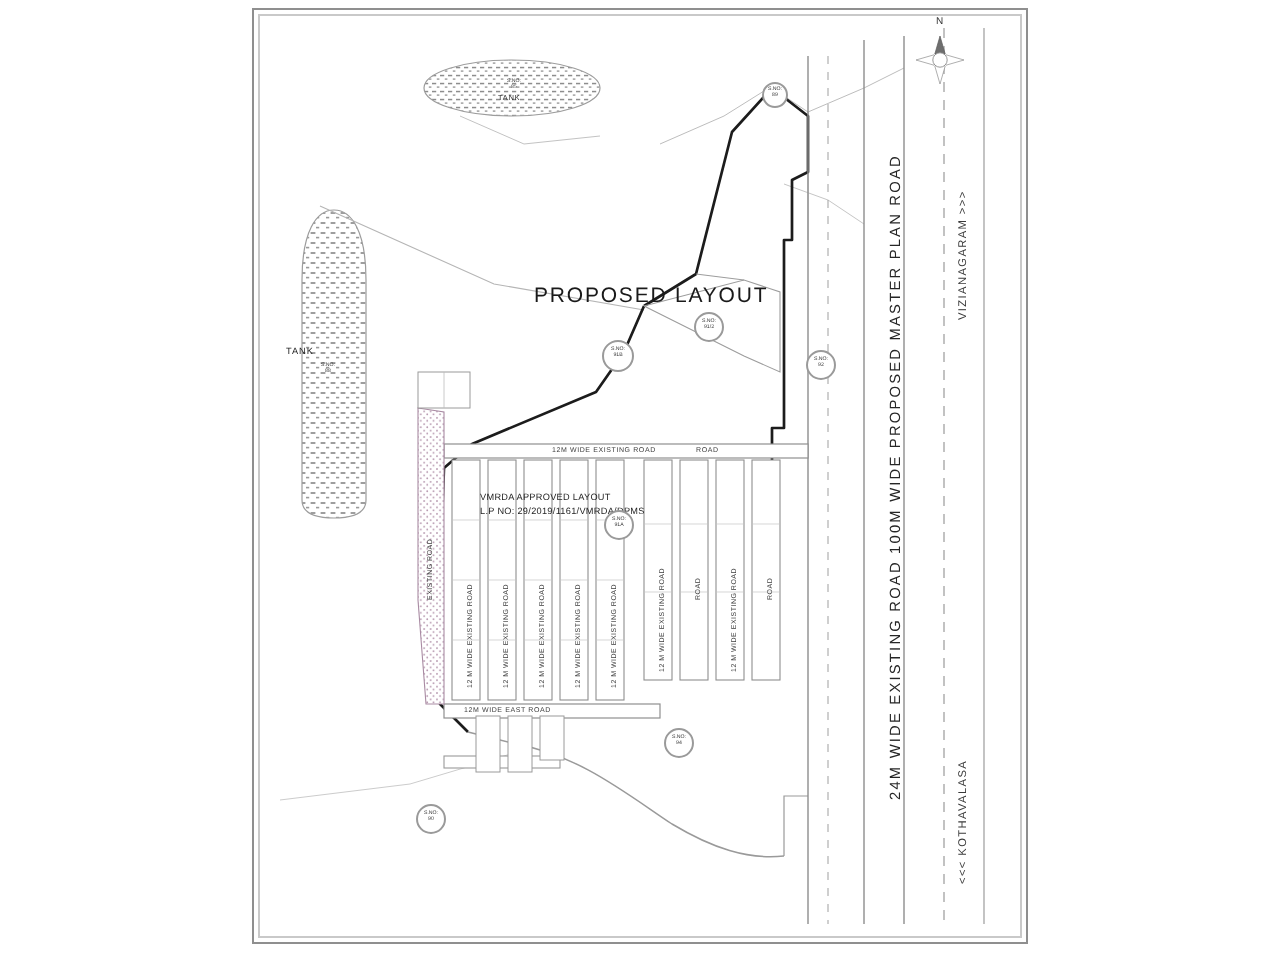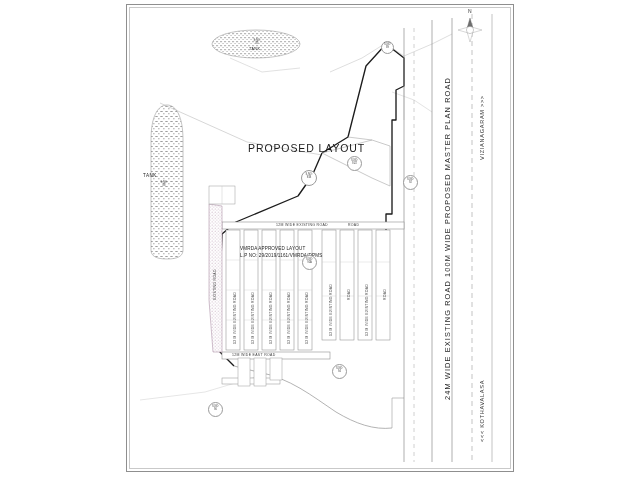--- a/index.html
+++ b/index.html
@@ -258,21 +258,21 @@
 
     <g transform="translate(470,30)">
       <path d="M 0,-12 L 2.6,-3 L 0,-1.6 L -2.6,-3 Z" fill="#6e6e6e" stroke="#5a5a5a" stroke-width="0.35"></path>
       <path d="M 0,12 L 2.6,3 L 0,1.6 L -2.6,3 Z" fill="#ffffff" stroke="#8d8d8d" stroke-width="0.35"></path>
       <path d="M -12,0 L -3,2.6 L -1.6,0 L -3,-2.6 Z" fill="#ffffff" stroke="#8d8d8d" stroke-width="0.35"></path>
       <path d="M 12,0 L 3,2.6 L 1.6,0 L 3,-2.6 Z" fill="#ffffff" stroke="#8d8d8d" stroke-width="0.35"></path>
       <circle cx="0" cy="0" r="3.6" fill="#ffffff" stroke="#8d8d8d" stroke-width="0.45"></circle>
     </g>
   </svg>
 
-  <div class="txt title-main" style="left:248px; top:143px;">PROPOSED LAYOUT</div>
+  <div class="txt title-main" style="left:267px; top:143px;">PROPOSED LAYOUT</div>
 
   <div class="txt approve-line" style="left:240px; top:247px;">VMRDA APPROVED LAYOUT</div>
   <div class="txt approve-line" style="left:240px; top:254px;">L.P NO: 29/2019/1161/VMRDA/DPMS</div>
 
   <div class="txt north-n" style="left:468px; top:9px;">N</div>
 
   <div class="txt tank-label" style="left:143px; top:174px;">TANK</div>
   <div class="sy-num" style="left:152px; top:182px; width:24px;">S.NO:
 88</div>
 

